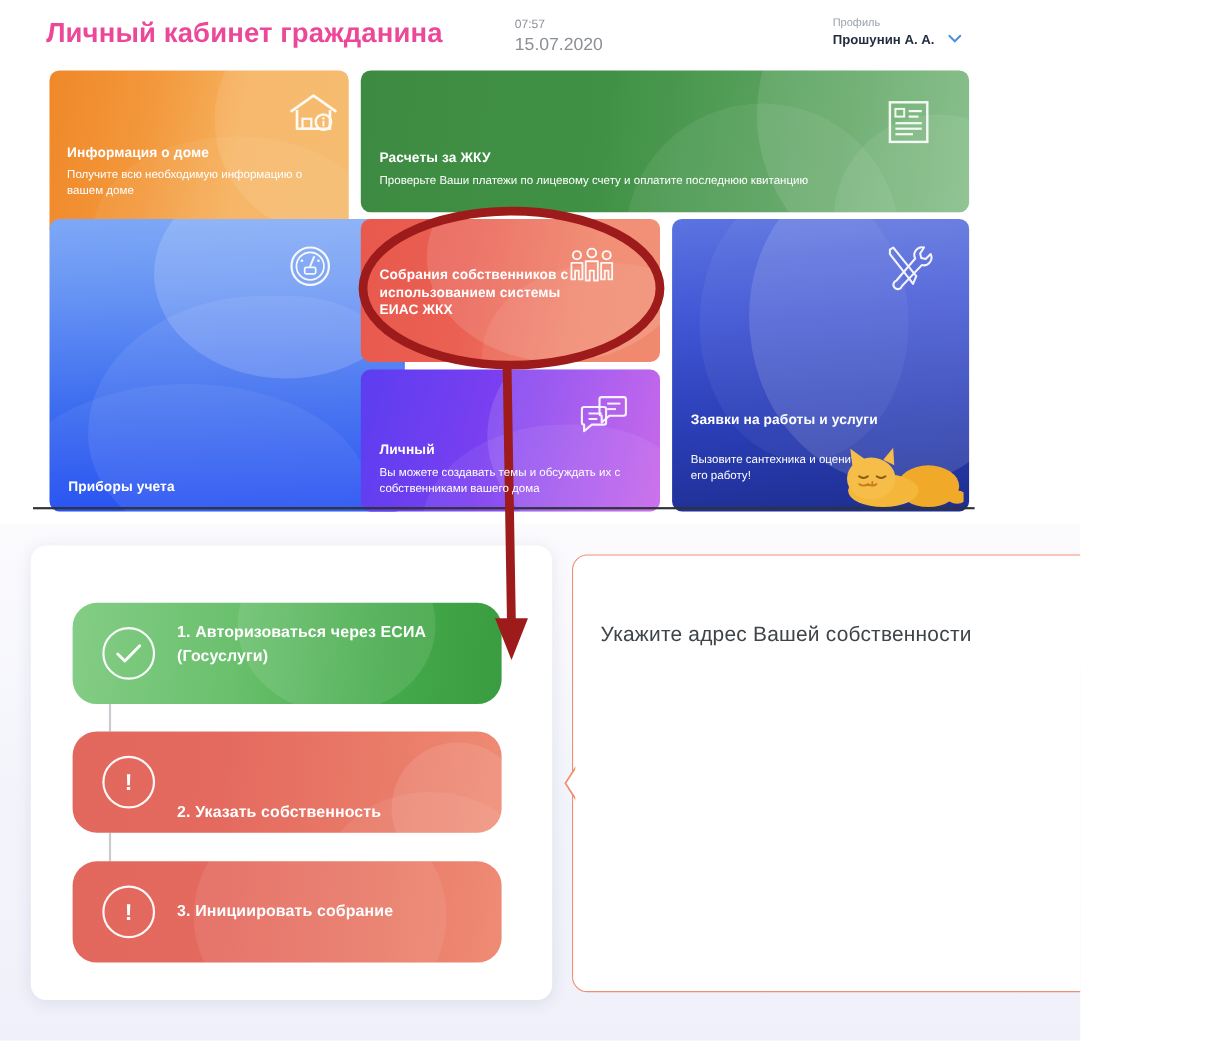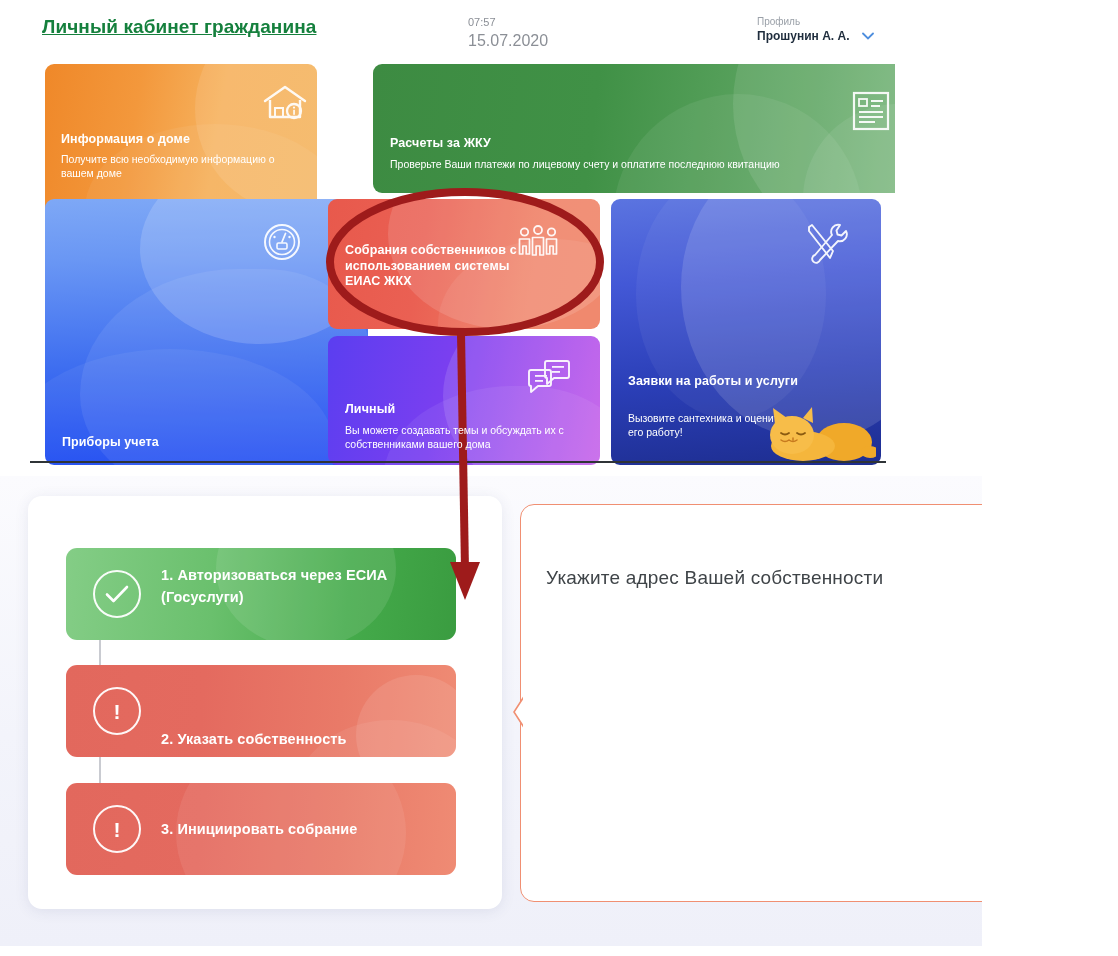--- a/index.html
+++ b/index.html
@@ -12,23 +12,22 @@
   #root { position: relative; width: 1118px; height: 956px; background:#fff; }
 
   
   #top-shot {
     position: absolute; left: 0; top: 0; width: 895px; height: 466px;
     background: #ffffff; overflow: hidden;
   }
   .hdr { position:absolute; left:0; top:0; width:895px; height:55px; background:#fff; }
   .hdr-title {
     position:absolute; left:42px; top:16px;
-    font-size:19px; font-weight:bold; color:#15803d; letter-spacing:.1px;
+    font-size:25px; font-weight:bold; color:#ec4899; letter-spacing:.1px;
     white-space:nowrap;
-    text-decoration:underline;
   }
   .hdr-time { position:absolute; left:468px; top:15px; font-size:11px; color:#8b8f96; line-height:14px; }
   .hdr-date { position:absolute; left:468px; top:34px; font-size:16px; color:#8b8f96; line-height:14px; }
   .hdr-prof-label { position:absolute; left:757px; top:15px; font-size:10px; color:#9aa0a8; line-height:13px;}
   .hdr-prof-name { position:absolute; left:757px; top:29px; font-size:12px; font-weight:bold; color:#1f2d3d; line-height:14px; white-space:nowrap;}
   .hdr-caret { position:absolute; left:862px; top:31px; font-size:10px; color:#4e8ede; }
 
   
   .tile {
     position:absolute; border-radius:9px; overflow:hidden; color:#fff;
@@ -48,21 +47,20 @@
     left:45px; top:64px; width:272px; height:153px;
     background: linear-gradient(100deg,#ef8829 0%, #f3983c 33%, #f6b25e 62%, #f4b55f 100%);
   }
   #tile-house .t-title { left:16px; top:68px; }
   #tile-house .t-sub   { left:16px; top:88px; width:235px; }
 
   
   #tile-calc {
     left:328px; top:64px; width:553px; height:129px;
     background: linear-gradient(97deg,#3d8b42 0%, #409146 40%, #62a866 78%, #7cb87f 100%);
-    margin-left: 45px;
   }
   #tile-calc .t-title { left:17px; top:72px; }
   #tile-calc .t-sub   { left:17px; top:93px; width:520px; }
 
   
   #tile-meters {
     left:45px; top:199px; width:323px; height:266px;
     background: linear-gradient(178deg,#7ea8f6 0%, #6a97f4 22%, #3f6ff0 60%, #1846f2 100%);
   }
   #tile-meters .t-title { left:17px; top:236px; }
@@ -98,21 +96,21 @@
   #bottom-shot {
     position:absolute; left:0; top:476px; width:982px; height:470px;
     background: linear-gradient(180deg,#fbfbfe 0%, #f3f4fb 55%, #eff0f9 100%);
     overflow:hidden;
   }
   #steps-card {
     position:absolute; left:28px; top:20px; width:474px; height:413px;
     background:#fff; border-radius:14px; box-shadow:0 2px 14px rgba(60,70,120,.10);
   }
   .step {
-    position:absolute; left:38px; width:390px; border-radius:11px; color:#fff;
+    position:absolute; left:38px; width:390px; border-radius:22px; color:#fff;
     overflow:hidden;
     text-decoration:underline;
   }
   .step-label {
     position:absolute; left:95px; font-weight:bold; font-size:14.5px; line-height:22px;
     letter-spacing:.1px; z-index:3;
   }
   .step-ico {
     position:absolute; left:27px; width:48px; height:48px; border-radius:50%;
     border:2.5px solid rgba(255,255,255,.95); z-index:3;

